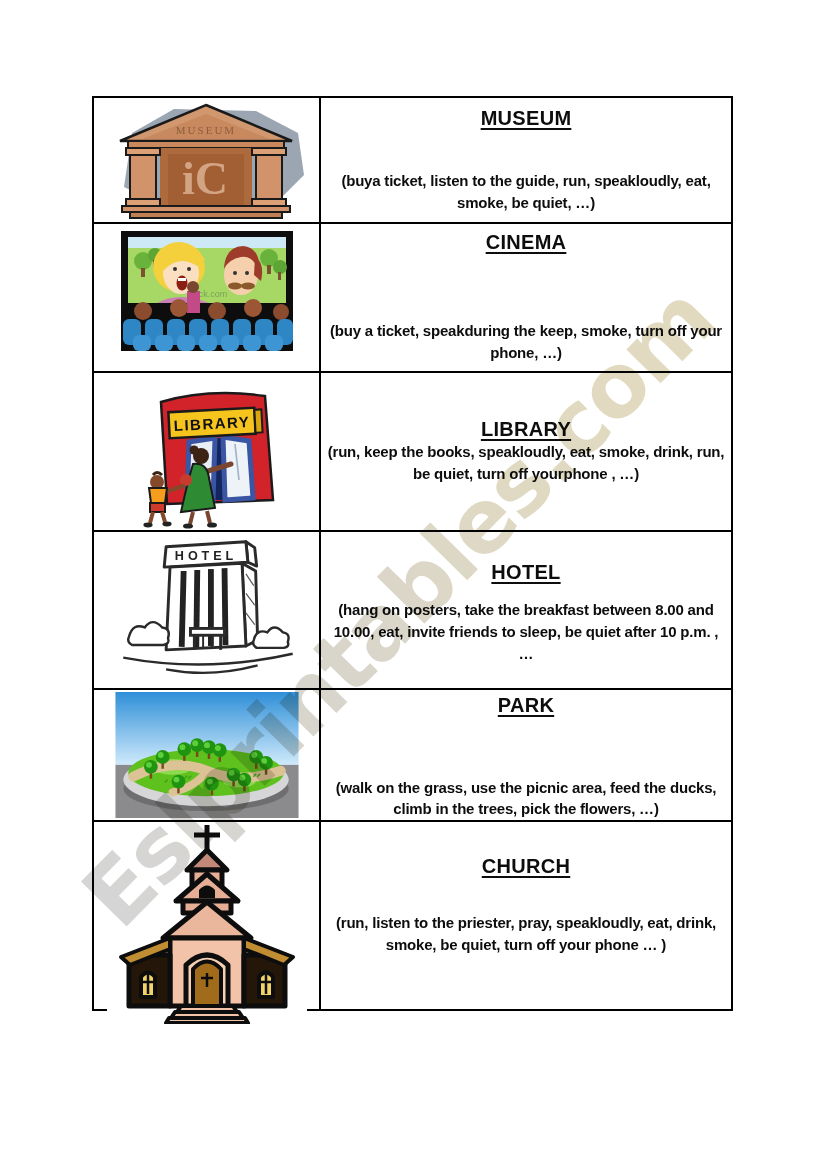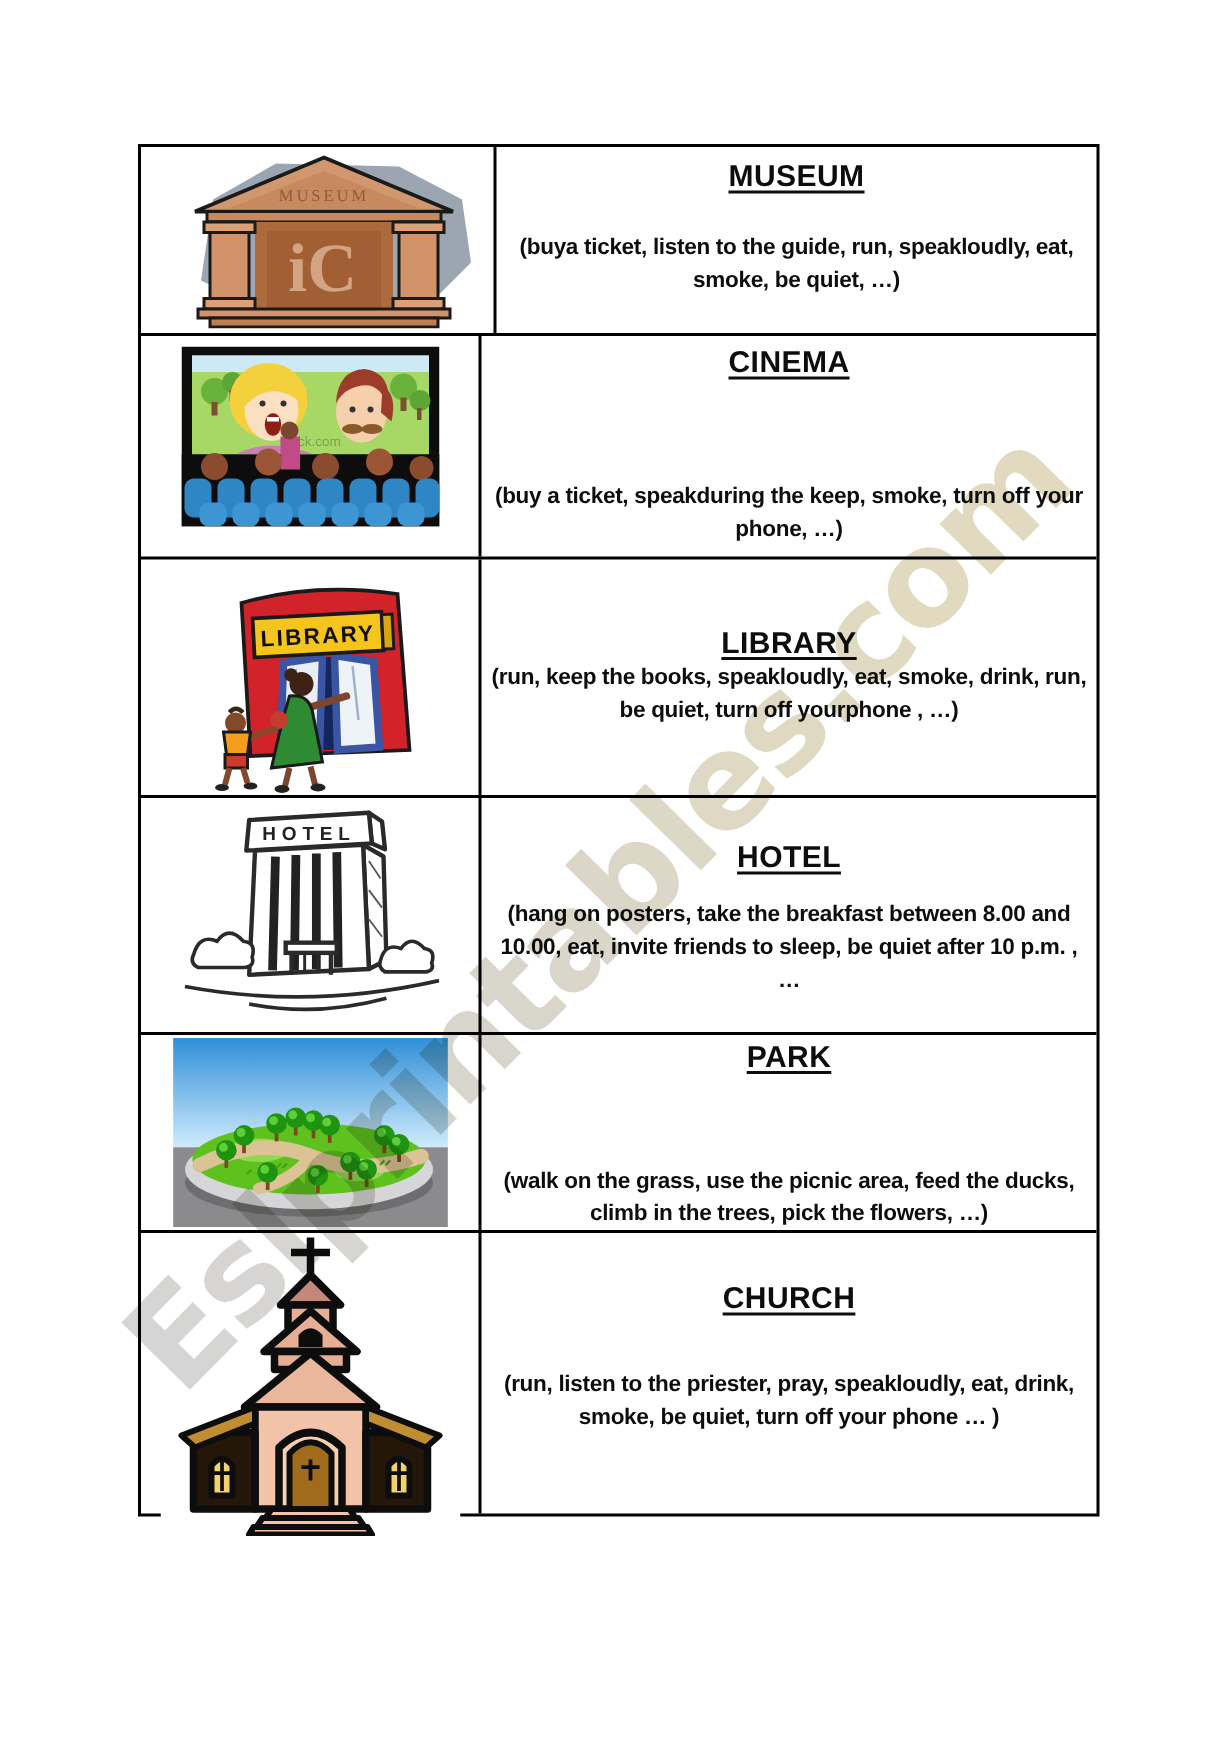--- a/index.html
+++ b/index.html
@@ -1,29 +1,29 @@
 <!DOCTYPE html>
 <html><head>
 <meta charset="utf-8">
 <style>
   html,body{margin:0;padding:0;background:#fff;}
   .sheet{position:relative;width:821px;height:1169px;background:#ffffff;overflow:hidden;
          font-family:"Liberation Sans",sans-serif;color:#0d0d0d;}
   .rules-table{position:absolute;left:92px;top:96px;width:637px;border:2px solid #000;}
   .row{display:flex;border-top:2px solid #000;}
-  .row:first-child{border-top:none;padding-left:10px;}
+  .row:first-child{border-top:none;}
   .cell-img{width:225px;flex:0 0 225px;border-right:2px solid #000;display:flex;
             align-items:center;justify-content:center;overflow:visible;position:relative;}
   .cell-text{flex:1;display:flex;flex-direction:column;align-items:center;text-align:center;
              padding:0 4px;box-sizing:border-box;}
   .title{font-size:20px;font-weight:bold;text-decoration:underline;
          text-decoration-thickness:2px;text-underline-offset:3px;letter-spacing:.3px;}
   .desc{font-size:15px;font-weight:bold;line-height:1.45;max-width:406px;letter-spacing:-.2px;}
   
-  .v-museum{justify-content:flex-start;padding-top:9px;}  .v-museum .desc{margin-top:24px;text-align:center;}
+  .v-museum{justify-content:flex-start;padding-top:9px;}  .v-museum .desc{margin-top:40px;text-align:center;}
   .v-cinema{justify-content:flex-start;padding-top:7px;gap:36px;}  .v-cinema .desc{margin-top:30px;}
   .v-library{justify-content:center;} .v-library .desc{margin-top:0;}
   .v-hotel{justify-content:center;padding-top:6px;} .v-hotel .desc{margin-top:15px;}
   .v-park{justify-content:space-between;padding-top:4px;} .v-park .desc{margin-top:2px;}
   .v-church{justify-content:flex-start;padding-top:33px;gap:32px;} .v-church .desc{margin-top:2px;}
   
   .svg-cinema{align-self:flex-start;margin-top:7px;}
   .svg-library{align-self:flex-end;margin-bottom:0px;}
   .svg-hotel{align-self:flex-start;margin-top:3px;}
   .svg-church{position:relative;z-index:3;margin-top:2px;margin-bottom:-15px;align-self:flex-start;}

